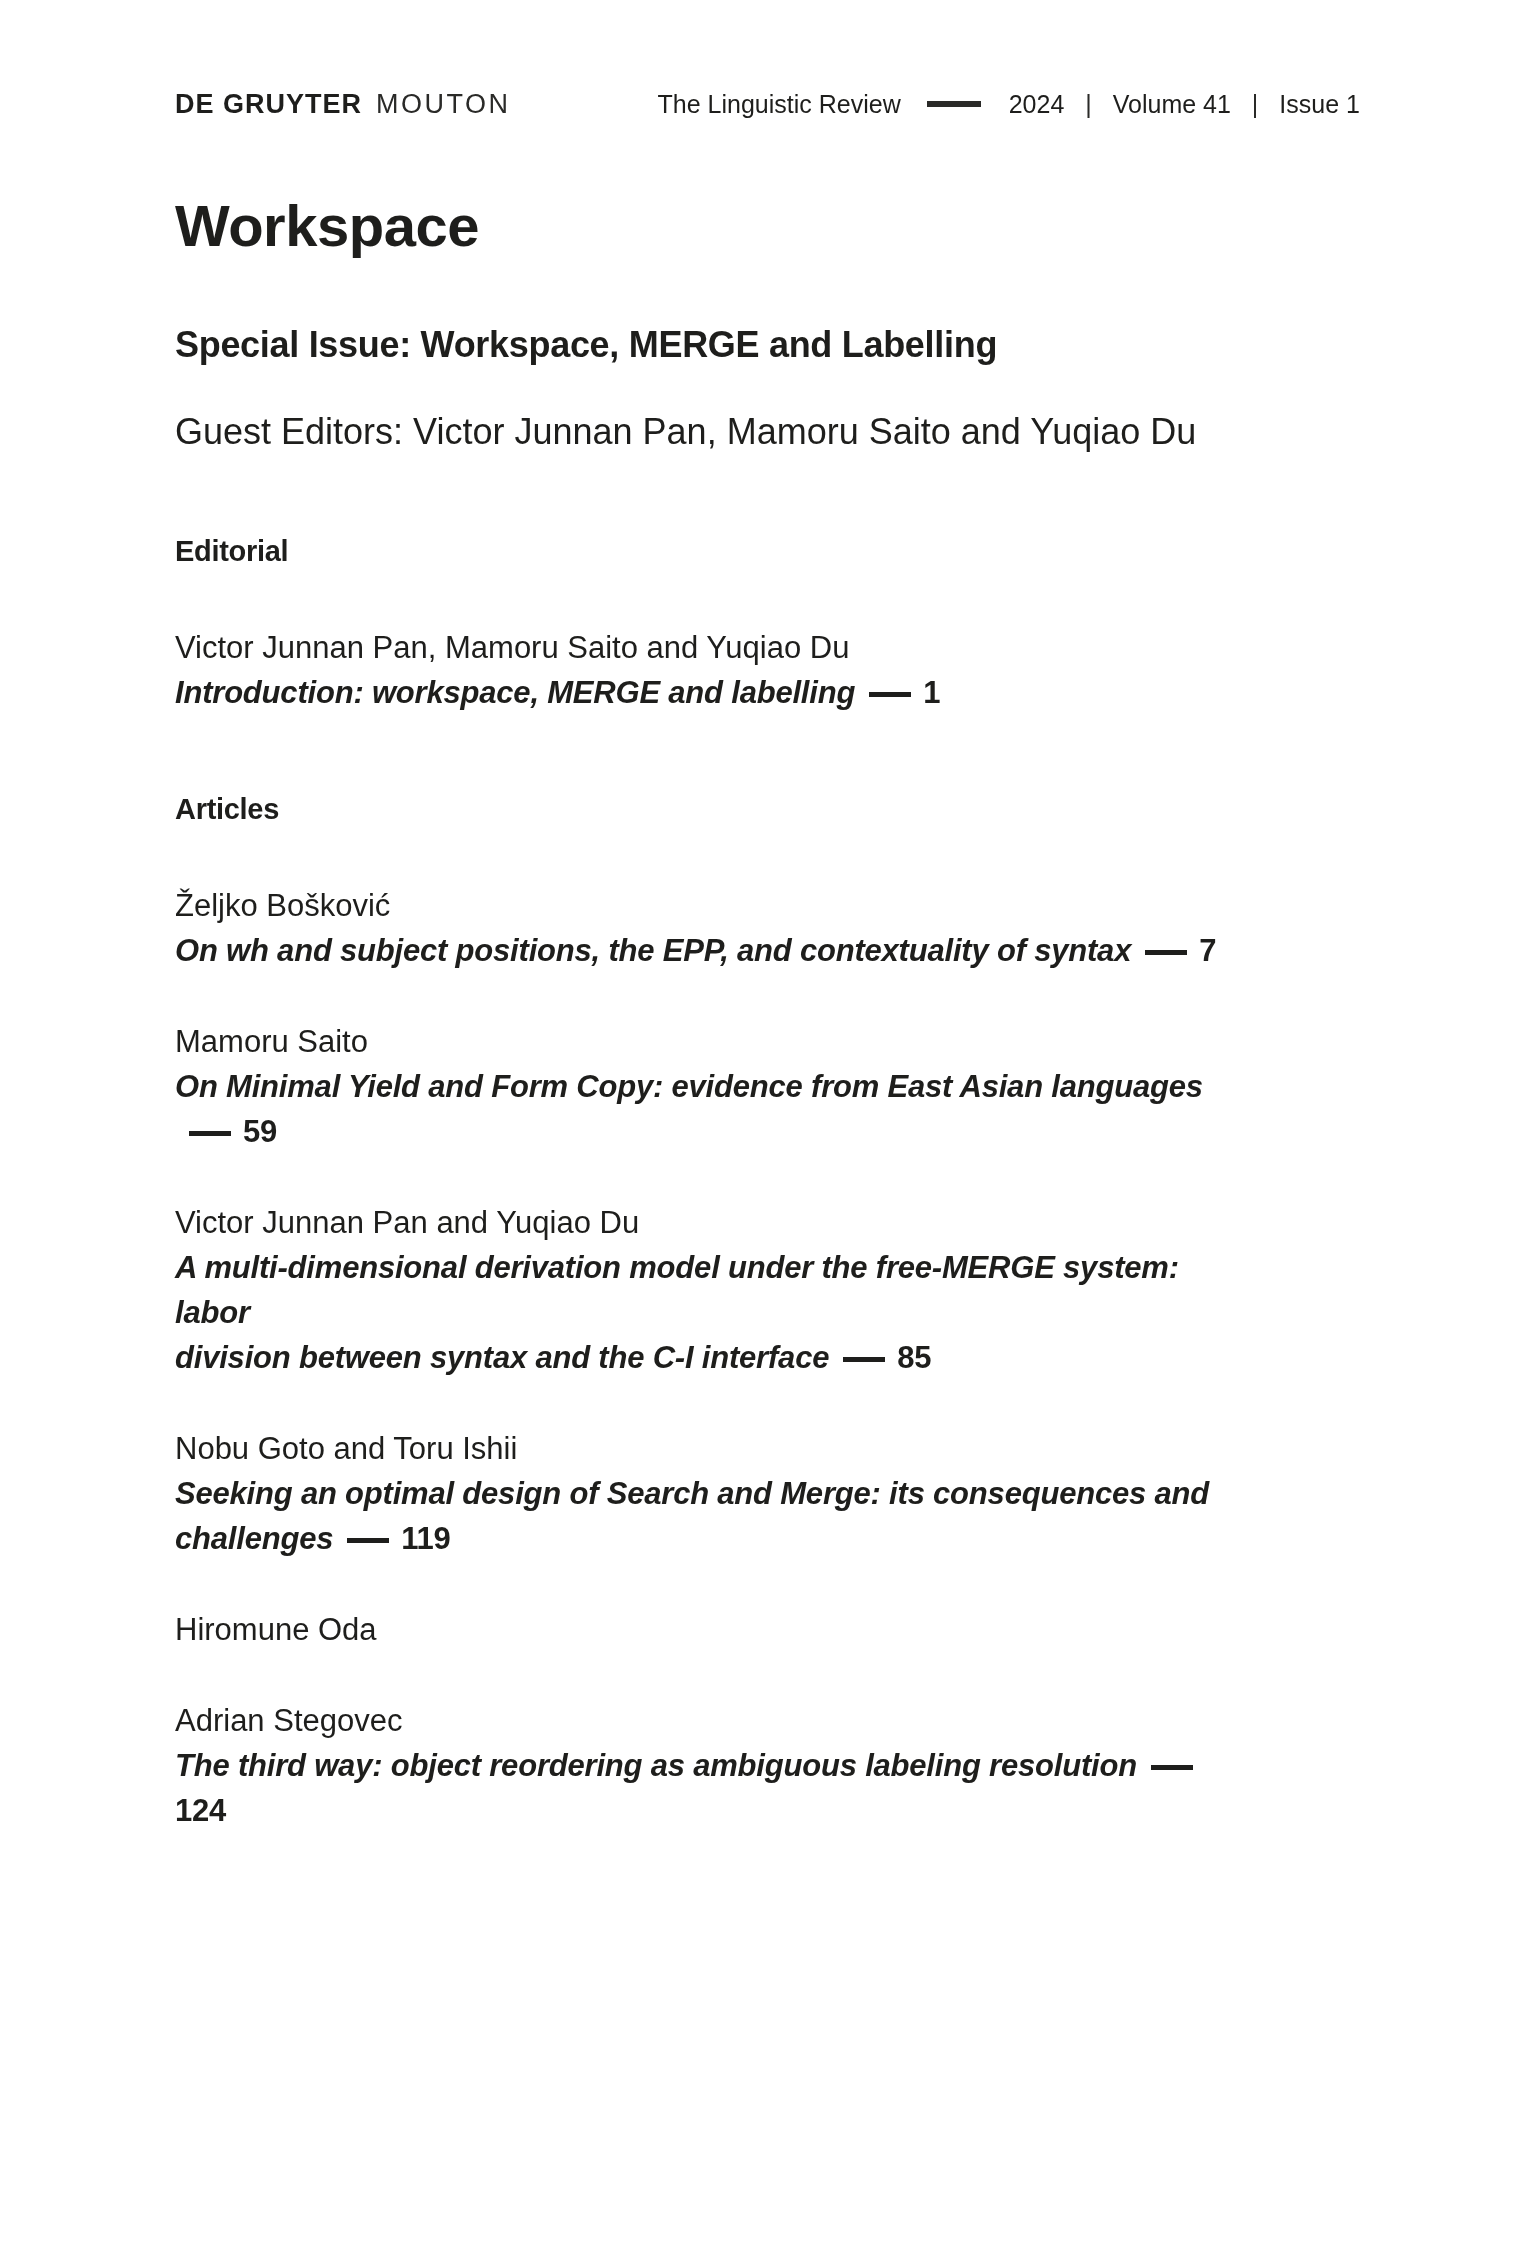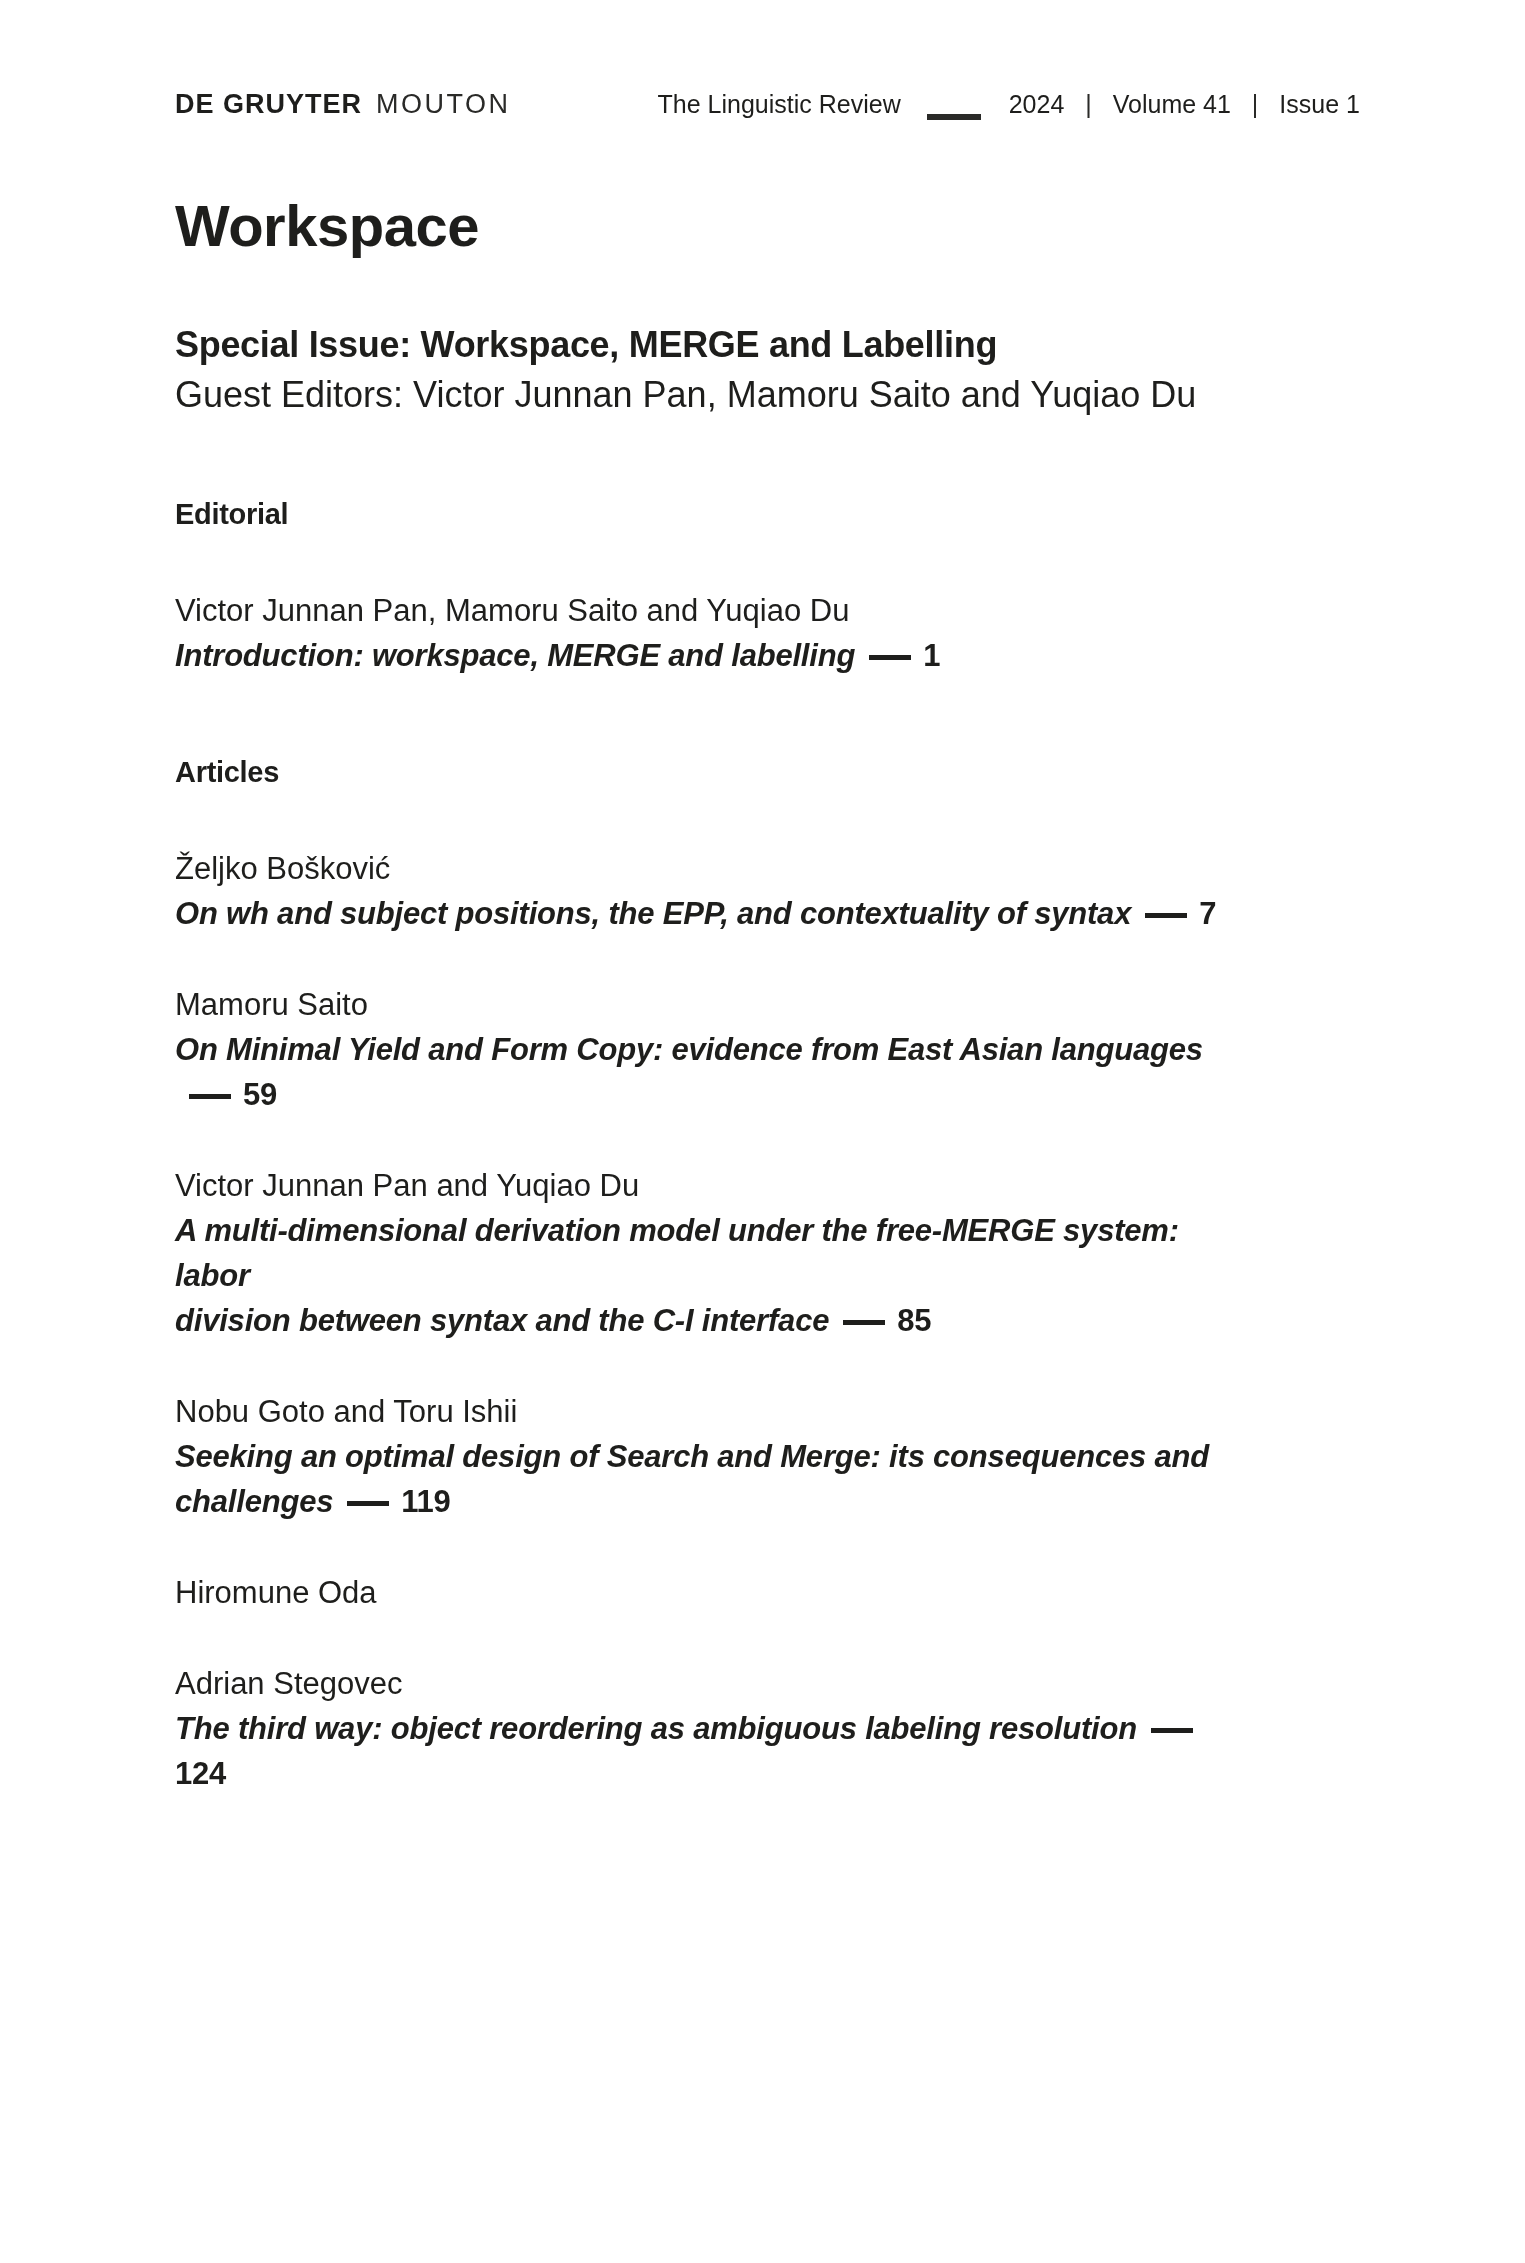--- a/index.html
+++ b/index.html
@@ -29,21 +29,21 @@
     align-items: center;
     font-size: 27px;
     line-height: 32px;
     white-space: nowrap;
   }
   .logo { letter-spacing: 0.5px; }
   .logo-bold { font-weight: 700; letter-spacing: 1px; }
   .logo-light { font-weight: 400; letter-spacing: 2.5px; margin-left: 6px; color: #2a2a28; }
   .journal-meta {
     display: flex;
-    align-items: flex-end;
+    align-items: center;
     margin-left: 147px;
     font-size: 25px;
   }
   .journal-name { font-weight: 400; }
   .header-dash {
     display: inline-block;
     width: 54px;
     height: 6px;
     background: #2a2a28;
     margin: 0 28px 0 26px;
@@ -61,21 +61,21 @@
     letter-spacing: -0.5px;
   }
 
   
   .special {
     margin-top: 64px;
     font-size: 36px;
     line-height: 50px;
   }
   .special-title { font-weight: 700; letter-spacing: -0.3px; }
-  .special-editors { font-weight: 400; }
+  .special-editors { font-weight: 400; margin-top: 37px; }
 
   
   .section { margin-top: 74px; }
   .section h2 {
     margin: 0 0 54px 0;
     font-size: 29px;
     line-height: 40px;
     font-weight: 700;
     letter-spacing: -0.3px;
   }

